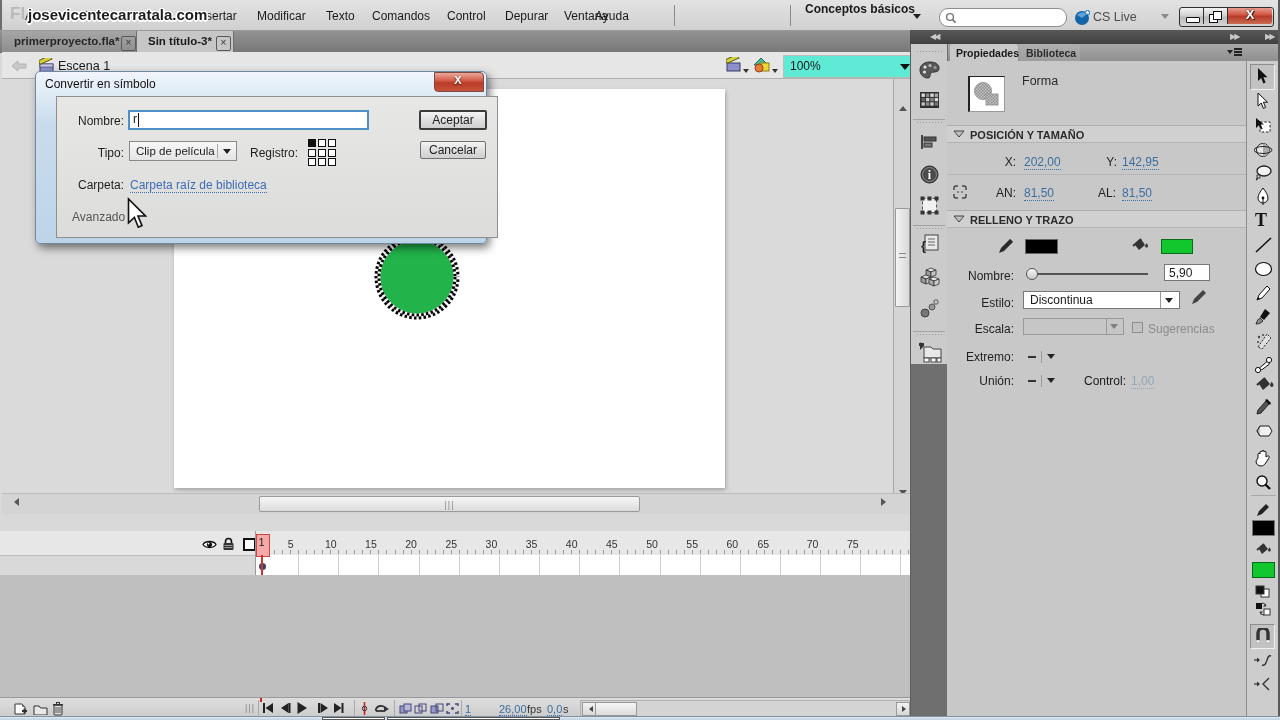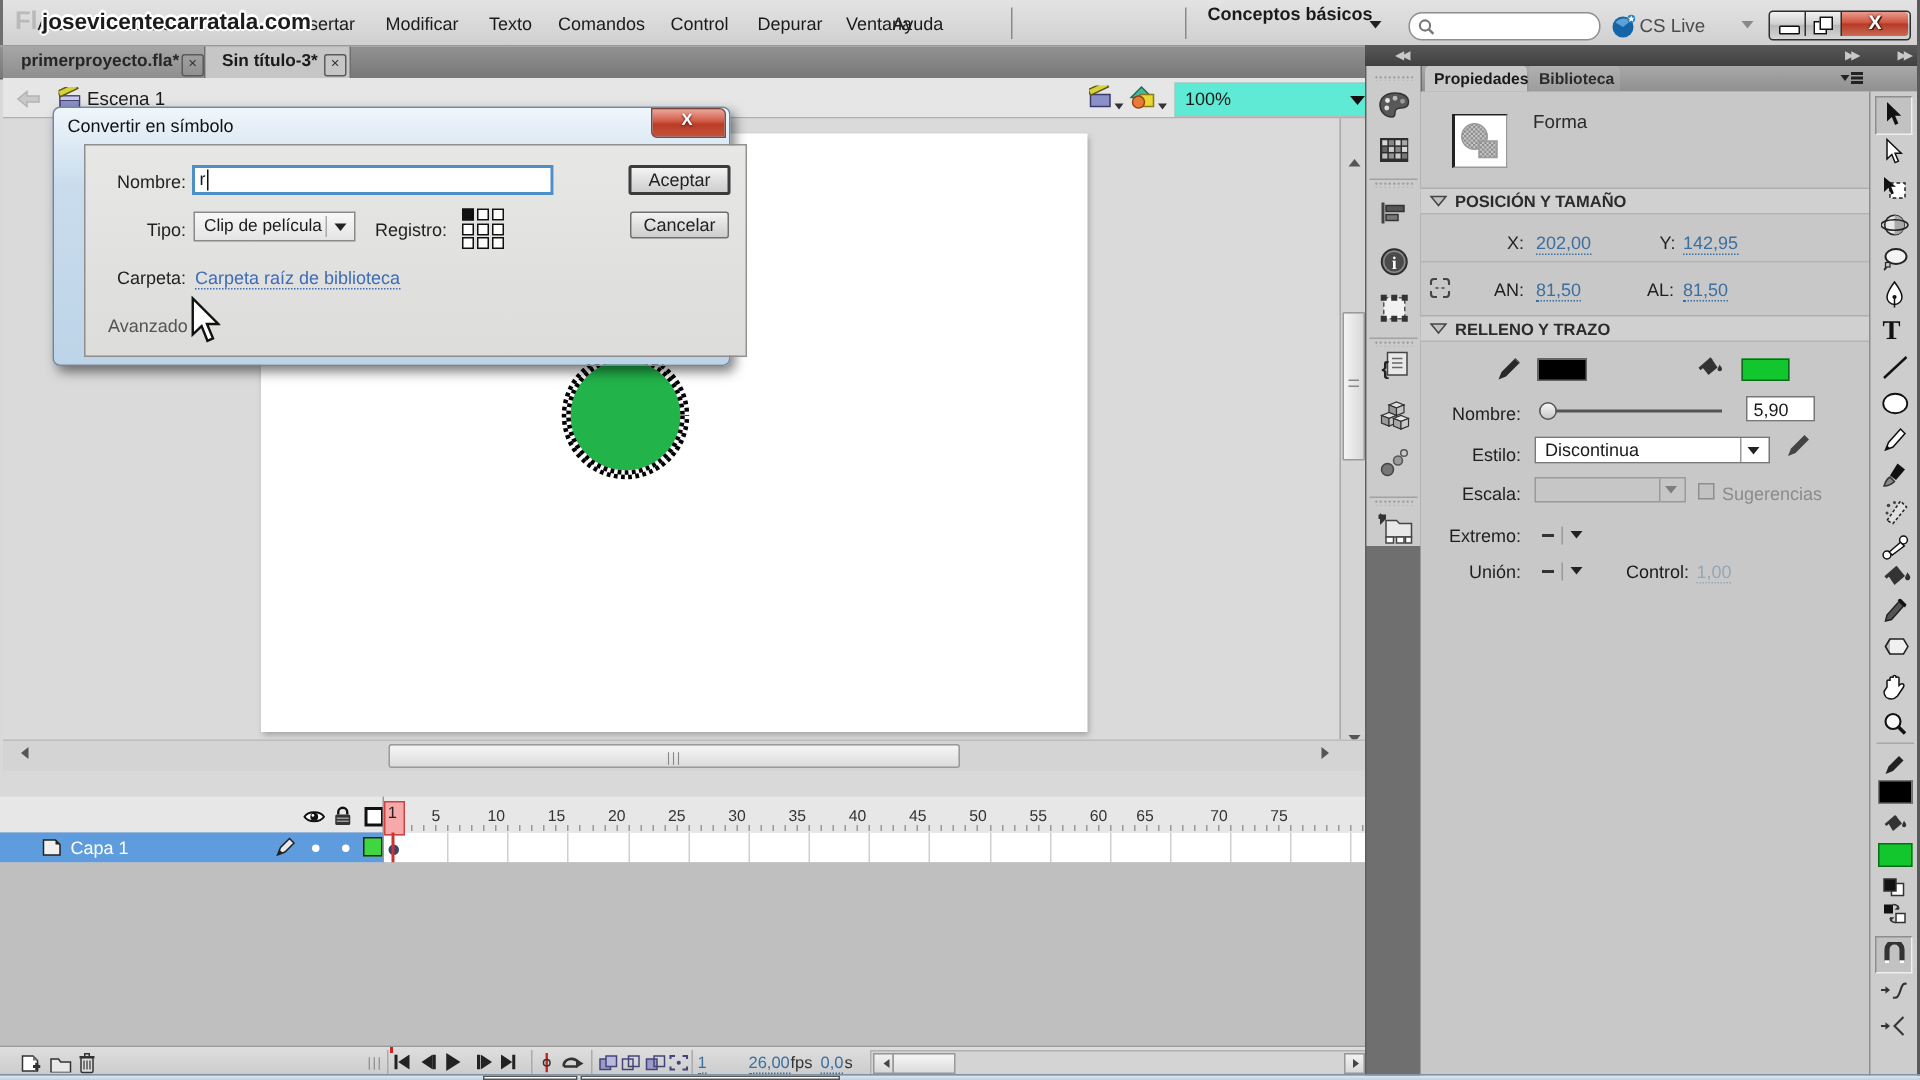--- a/index.html
+++ b/index.html
@@ -253,34 +253,20 @@
           <div class="a" style="left:612.28px;top:19px;width:1px;height:4px;background:#999;"></div>
           <div class="a" style="left:620.31px;top:19px;width:1px;height:4px;background:#999;"></div>
           <div class="a" style="left:628.3399999999999px;top:19px;width:1px;height:4px;background:#999;"></div>
           <div class="a" style="left:636.37px;top:19px;width:1px;height:4px;background:#999;"></div>
           <div class="a" style="left:644.4px;top:19px;width:1px;height:4px;background:#999;"></div>
           <div class="a" style="left:652.43px;top:19px;width:1px;height:4px;background:#999;"></div>
         </div>
   </div>
 
   <div class="a" style="left:0;top:42px;width:910px;height:20px;">
-    <div class="a" style="left:0;top:0;width:256px;height:20px;background:#5e9cde;">
-      <svg class="a" style="left:28px;top:4px;" width="13" height="12" viewBox="0 0 13 12">
-            <path d="M1 1 h8 l3 3 v7 h-11 z" fill="#f0f0f0" stroke="#222"></path>
-            <path d="M9 1 l3 3 h-3 z" fill="#222"></path>
-          </svg>
-      <span class="a" style="left:47px;top:3px;color:#fff;">Capa 1</span>
-      <svg class="a" style="left:183px;top:3px;" width="14" height="14" viewBox="0 0 14 14">
-            <path d="M2 12 L4 7 10 1 13 4 7 10 Z" fill="#e8e8e8" stroke="#222"></path>
-            <path d="M2 12 l1.4-3.5 2.1 2.1z" fill="#222"></path>
-          </svg>
-      <div class="a" style="left:208px;top:8px;width:5px;height:5px;border-radius:50%;background:#fff;"></div>
-      <div class="a" style="left:228px;top:8px;width:5px;height:5px;border-radius:50%;background:#fff;"></div>
-      <div class="a" style="left:242px;top:3px;width:11px;height:11px;background:#3fd73f;border:1.5px solid #222;"></div>
-    </div>
     <div class="a" id="framerow" style="left:256px;top:0;width:654px;height:20px;background:#fff;border-bottom:1px solid #9b9b9b;overflow:hidden;">
           <div class="a" style="left:42.15px;top:0;width:1px;height:20px;background:#cfcfcf;"></div>
           <div class="a" style="left:82.3px;top:0;width:1px;height:20px;background:#cfcfcf;"></div>
           <div class="a" style="left:122.44999999999999px;top:0;width:1px;height:20px;background:#cfcfcf;"></div>
           <div class="a" style="left:162.6px;top:0;width:1px;height:20px;background:#cfcfcf;"></div>
           <div class="a" style="left:202.75px;top:0;width:1px;height:20px;background:#cfcfcf;"></div>
           <div class="a" style="left:242.89999999999998px;top:0;width:1px;height:20px;background:#cfcfcf;"></div>
           <div class="a" style="left:283.05px;top:0;width:1px;height:20px;background:#cfcfcf;"></div>
           <div class="a" style="left:323.2px;top:0;width:1px;height:20px;background:#cfcfcf;"></div>
           <div class="a" style="left:363.34999999999997px;top:0;width:1px;height:20px;background:#cfcfcf;"></div>

